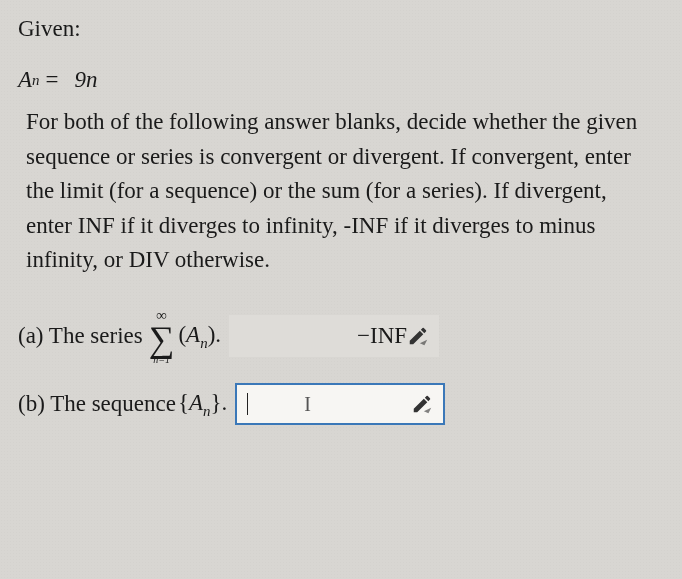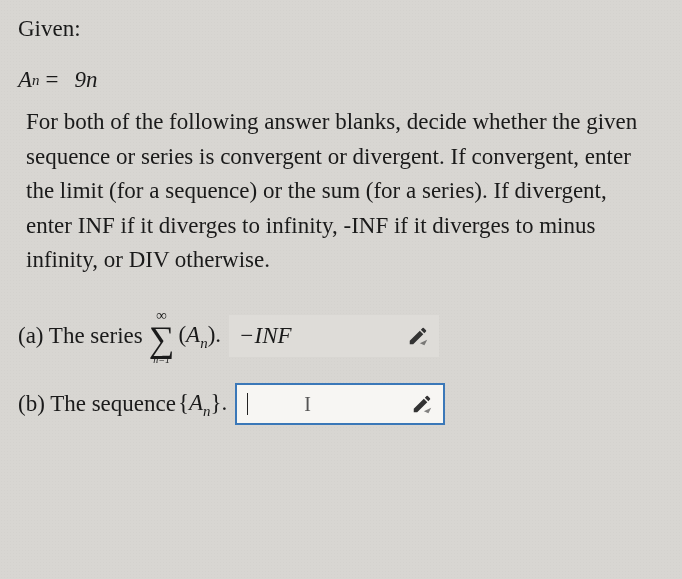--- a/index.html
+++ b/index.html
@@ -62,21 +62,21 @@
     justify-content: space-between;
     min-width: 210px;
     height: 42px;
     padding: 0 10px;
     box-sizing: border-box;
     margin-left: 8px;
   }
   .ans-filled {
     background: #dedcd8;
     border: none;
-    font-style: italic;
+    justify-content: flex-end;
   }
   .ans-active {
     background: #f7f6f3;
     border: 2px solid #3b78b8;
   }
   .pencil-icon svg { width: 22px; height: 22px; display:block; }
   .cursor-caret {
     display: inline-block;
     width: 0;
     height: 22px;

